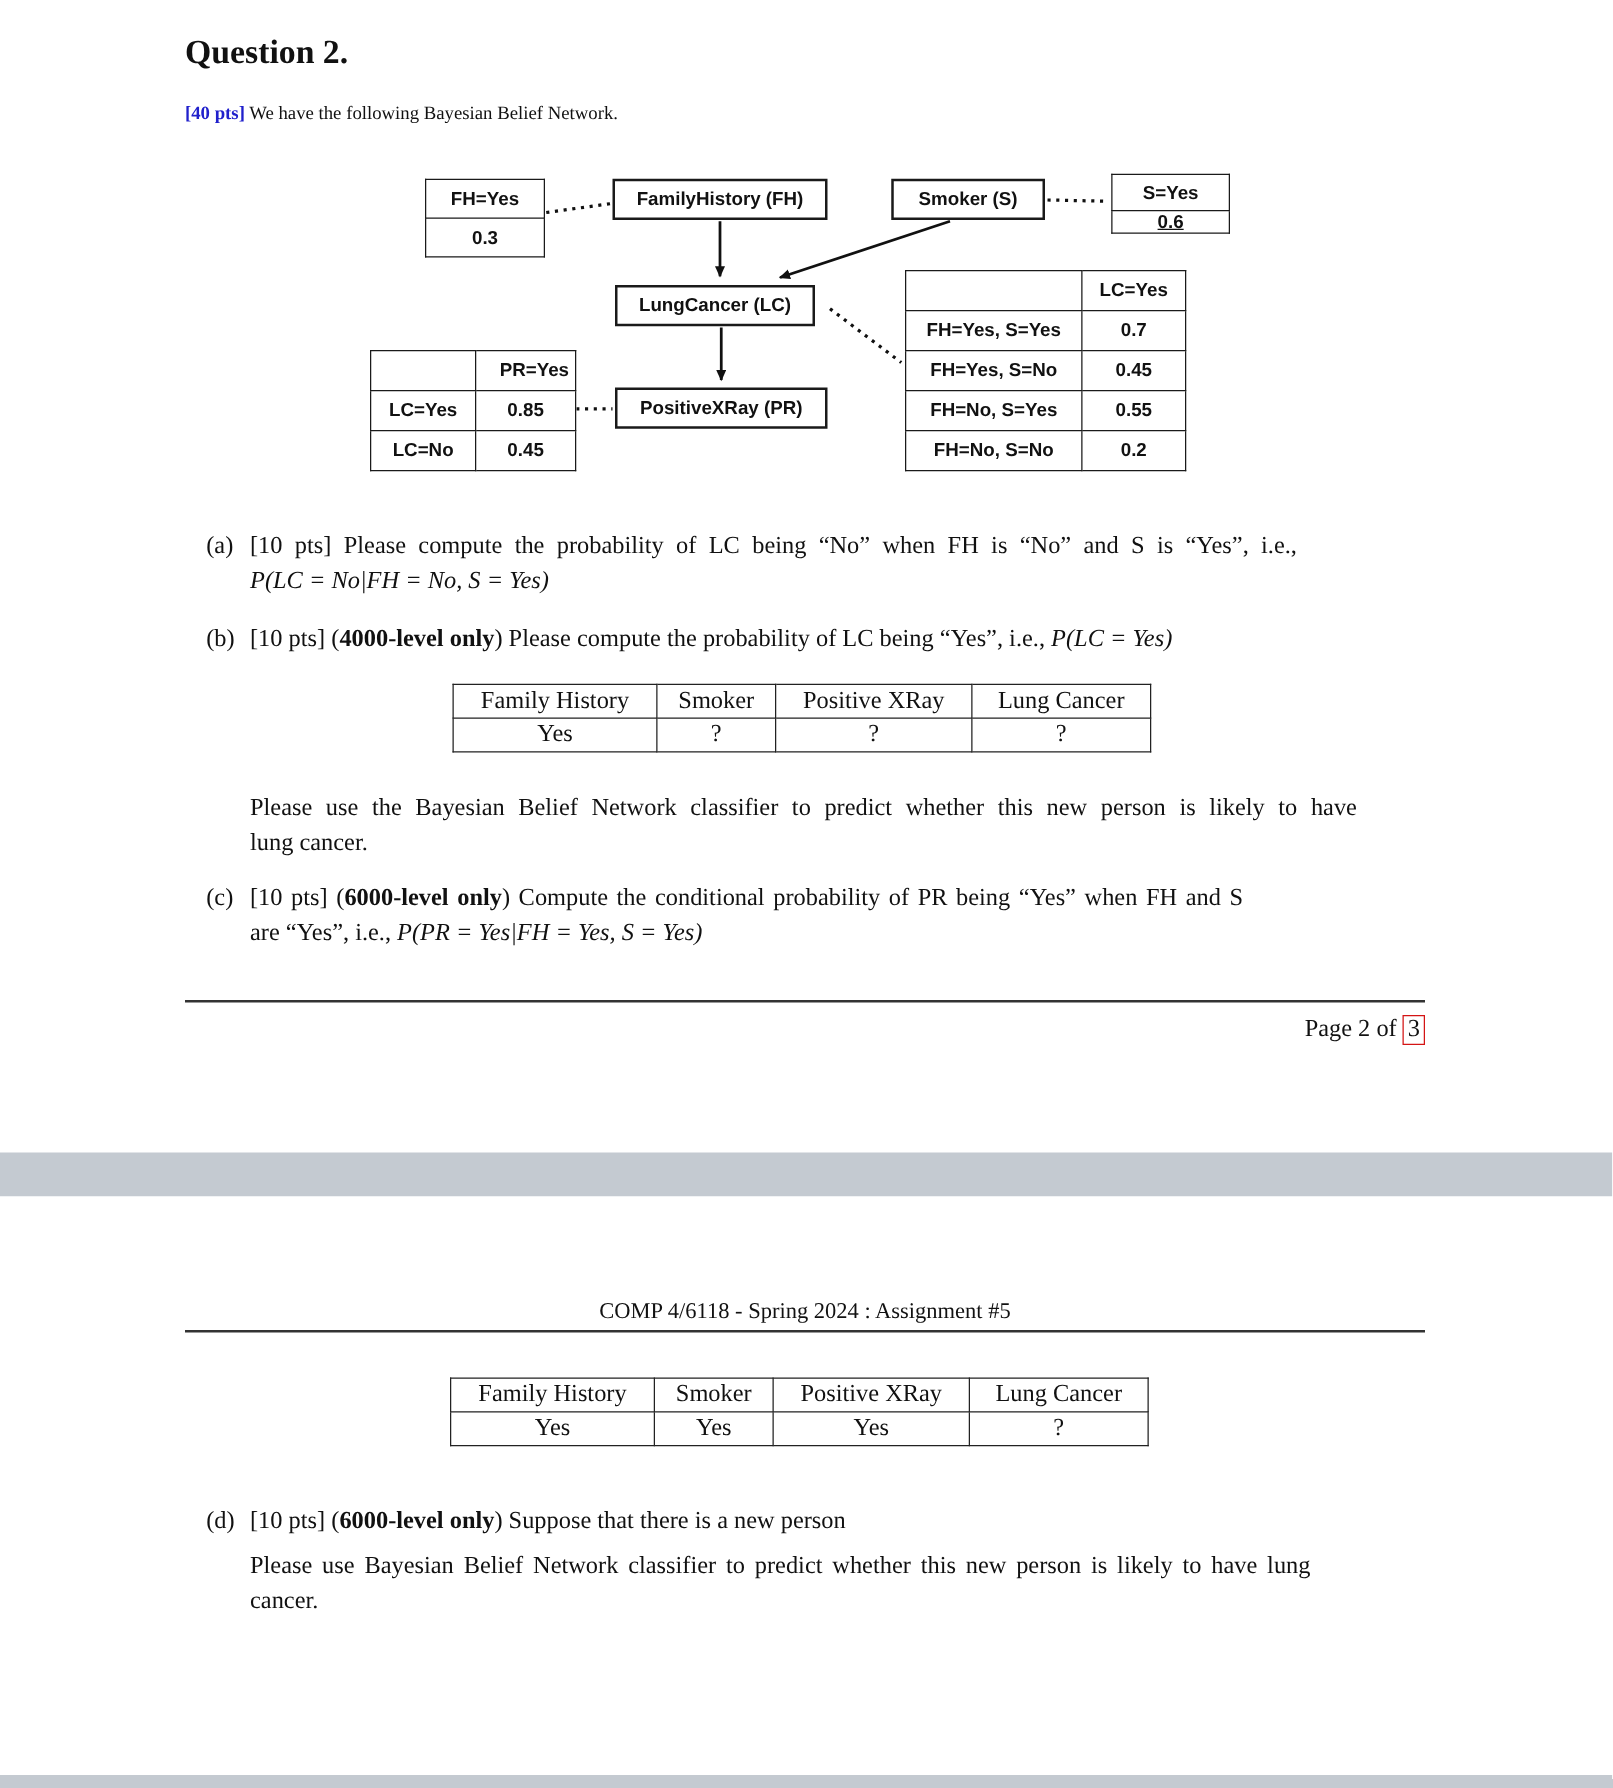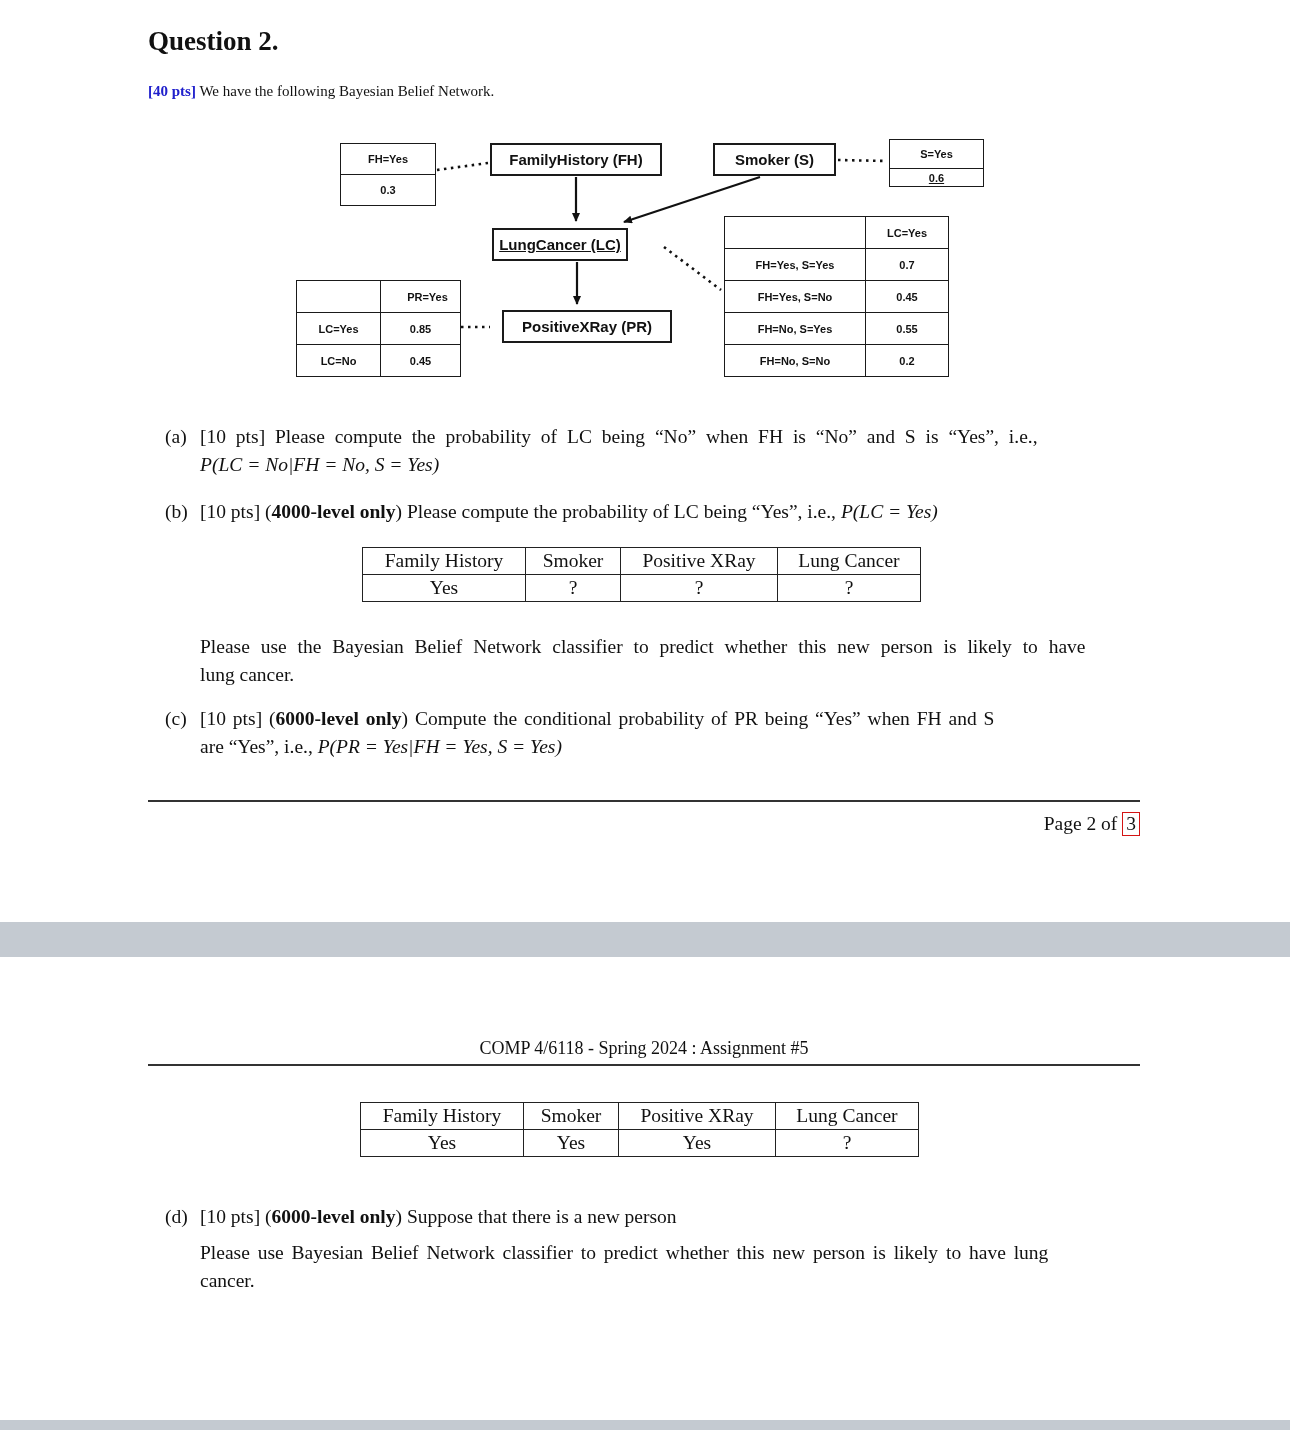--- a/index.html
+++ b/index.html
@@ -31,21 +31,21 @@
 
   
   .diagram { left:0; top:130px; width:1290px; height:260px; }
   .node {
     position:absolute; background:#fff; border:2px solid #1a1a1a;
     display:flex; align-items:center; justify-content:center;
     font-family:"Liberation Sans","DejaVu Sans",sans-serif;
     font-size:15px; font-weight:600; z-index:2;
   }
   .cpt { position:absolute; border-collapse:collapse; z-index:2; background:#fff;
-    font-family:"Liberation Sans","DejaVu Sans",sans-serif; font-size:11px; font-weight:600; }
+    font-family:"Liberation Sans","DejaVu Sans",sans-serif; font-size:15px; font-weight:600; }
   .cpt td { border:1.5px solid #1a1a1a; text-align:center; vertical-align:middle; background:#fff; }
   .edges { position:absolute; left:0; top:0; z-index:1; }
   .edges .solid { stroke:#111; stroke-width:2.2; }
   .edges .dotted { stroke:#111; stroke-width:2.6; stroke-dasharray:2.5 4.5; }
 
   
   .predict-table { border-collapse:collapse; font-size:19.5px; background:#fff; }
   .predict-table td { border:1.5px solid #222; text-align:center; height:27px; padding:0 10px; }
   .pt-c1 { width:163px; } .pt-c2 { width:95px; } .pt-c3 { width:157px; } .pt-c4 { width:143px; }
 
@@ -102,21 +102,21 @@
       <tbody>
           <tr>
             <td style="width:94px; height:29px;">S=Yes</td>
           </tr>
       <tr>
             <td style="height:18px;text-decoration:underline;">0.6</td>
           </tr>
     </tbody>
       </table>
 
-    <div class="node" style="left:492px; top:98px; width:136px; height:33px;text-decoration:underline;">LungCancer (LC)</div>
+    <div class="node" style="left:492px; top:98px; width:160px; height:33px;">LungCancer (LC)</div>
 
     <table class="cpt" style="left:724px; top:86px;">
       <tbody>
           <tr>
         <td style="width:141px; height:32px;"></td>
         <td style="width:83px;">LC=Yes</td>
       </tr>
       <tr>
         <td style="height:32px;">FH=Yes, S=Yes</td>
         <td>0.7</td>
@@ -146,21 +146,21 @@
         <td style="height:32px;">LC=Yes</td>
         <td>0.85</td>
       </tr>
       <tr>
         <td style="height:32px;">LC=No</td>
         <td>0.45</td>
       </tr>
     </tbody>
       </table>
 
-    <div class="node" style="left:492px; top:180px; width:170px; height:33px;margin-left:10px;">PositiveXRay (PR)</div>
+    <div class="node" style="left:492px; top:180px; width:170px; height:33px;">PositiveXRay (PR)</div>
   </div>
 
   <div class="abs item" style="left:165px; top:423px; width:975px;">
     <span class="label">(a)</span>
     <div class="body">
       <div class="ws5">[10 pts] Please compute the probability of LC being “No” when FH is “No” and S is “Yes”, i.e.,</div>
       <div class="math">P(LC = No|FH = No, S = Yes)</div>
     </div>
   </div>
 

